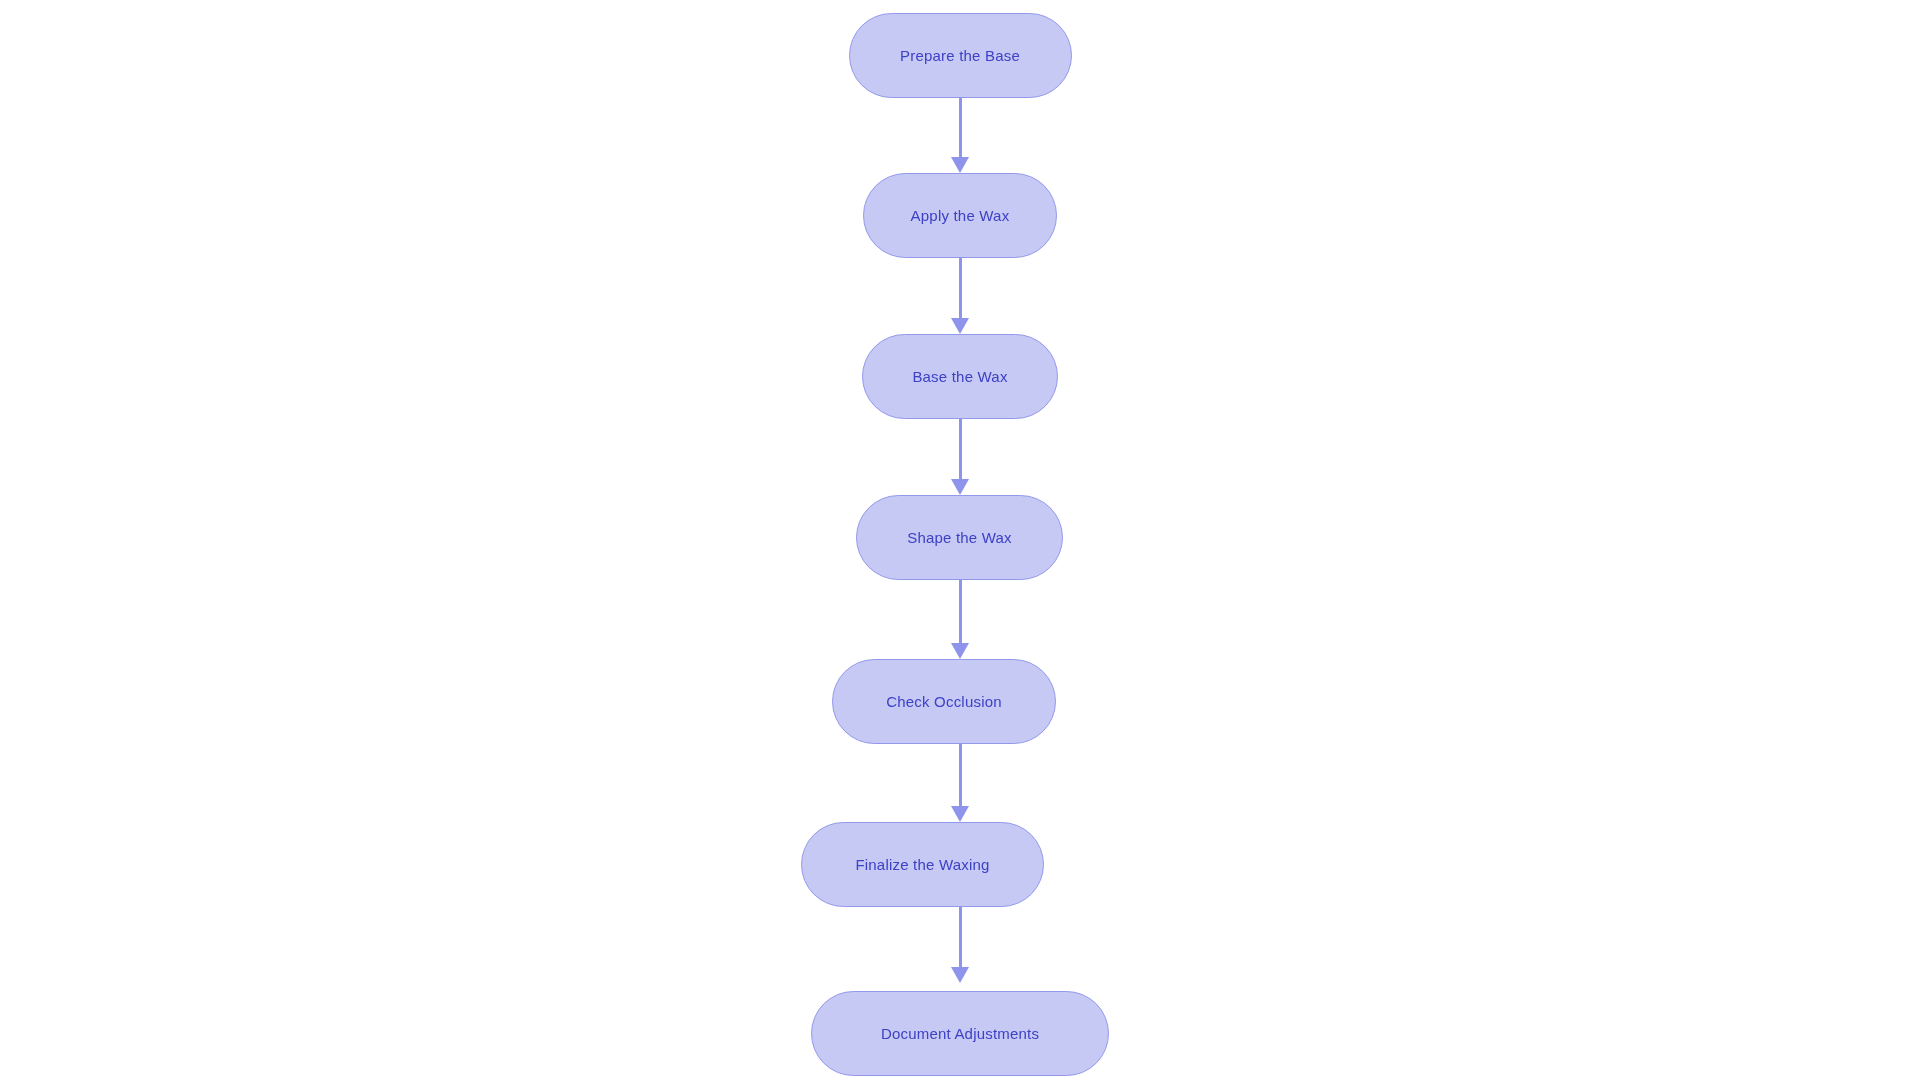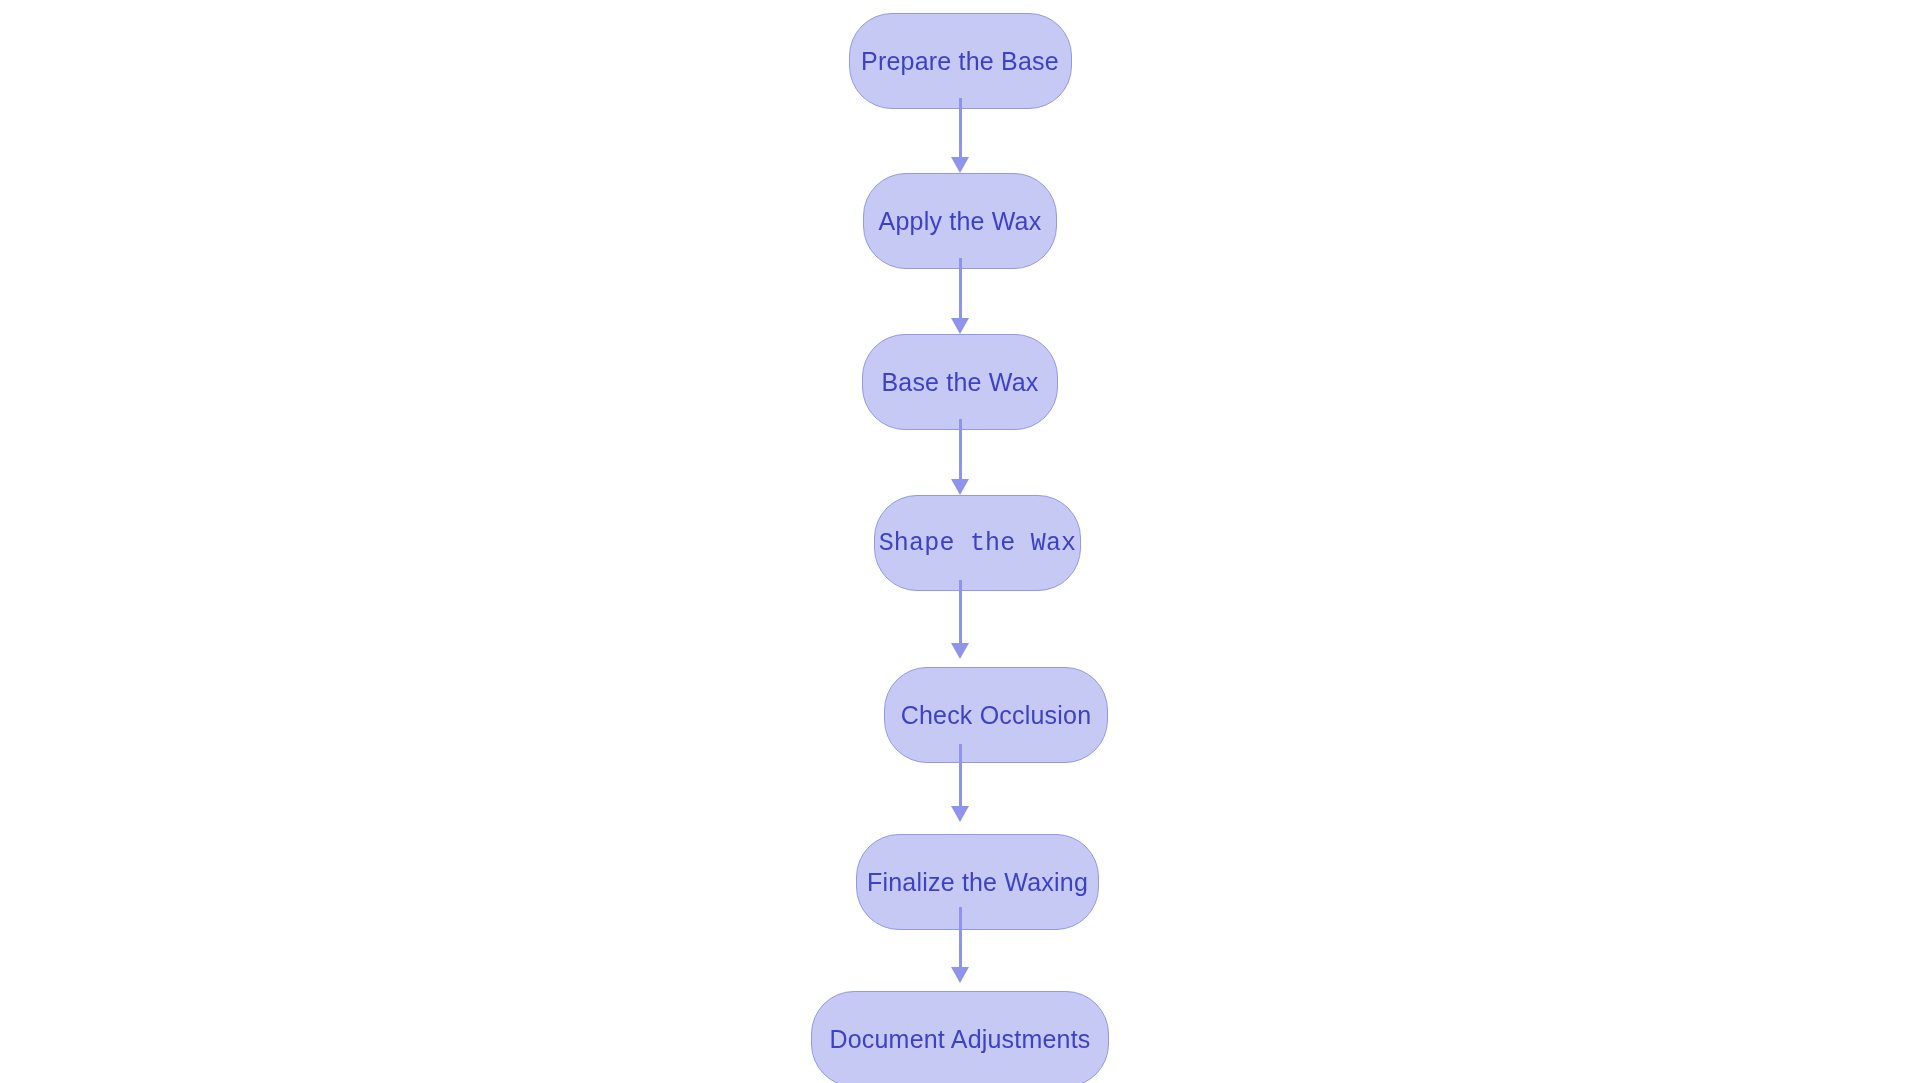--- a/index.html
+++ b/index.html
@@ -18,29 +18,29 @@
     overflow: hidden;
   }
   .canvas {
     position: relative;
     width: 1920px;
     height: 1083px;
     background: var(--background);
   }
   .node {
     position: absolute;
-    height: 96px;
+    height: 85px;
     border-radius: 43px;
     background: var(--node_fill);
     border: 1.5px solid var(--node_border);
     display: flex;
     align-items: center;
     justify-content: center;
     color: var(--node_text);
-    font-size: 25px;
+    font-size: 15px;
     letter-spacing: 0.2px;
     white-space: nowrap;
     text-align: center;
   }
   .connector {
     position: absolute;
     left: 50%;
     transform: translateX(-50%);
     display: flex;
     flex-direction: column;
@@ -79,35 +79,35 @@
     <div class="head"></div>
   </div>
 
   <div class="node" style="left:862px; top:334px; width:196px;">Base the Wax</div>
 
   <div class="connector" style="top:419px; height:76px;">
     <div class="stem"></div>
     <div class="head"></div>
   </div>
 
-  <div class="node" style="left:874px; top:495px; width:207px;font-family:Liberation Mono, monospace;">Shape the Wax</div>
+  <div class="node" style="left:856px; top:495px; width:207px;">Shape the Wax</div>
 
   <div class="connector" style="top:580px; height:79px;">
     <div class="stem"></div>
     <div class="head"></div>
   </div>
 
-  <div class="node" style="left:884px; top:659px; width:224px;margin-top:8px;">Check Occlusion</div>
+  <div class="node" style="left:832px; top:659px; width:224px;">Check Occlusion</div>
 
   <div class="connector" style="top:744px; height:78px;">
     <div class="stem"></div>
     <div class="head"></div>
   </div>
 
-  <div class="node" style="left:856px; top:822px; width:243px;margin-top:12px;">Finalize the Waxing</div>
+  <div class="node" style="left:801px; top:822px; width:243px;">Finalize the Waxing</div>
 
   <div class="connector" style="top:907px; height:76px;">
     <div class="stem"></div>
     <div class="head"></div>
   </div>
 
   <div class="node" style="left:811px; top:983px; width:298px;margin-top:8px;">Document Adjustments</div>
 
 </div>
 

